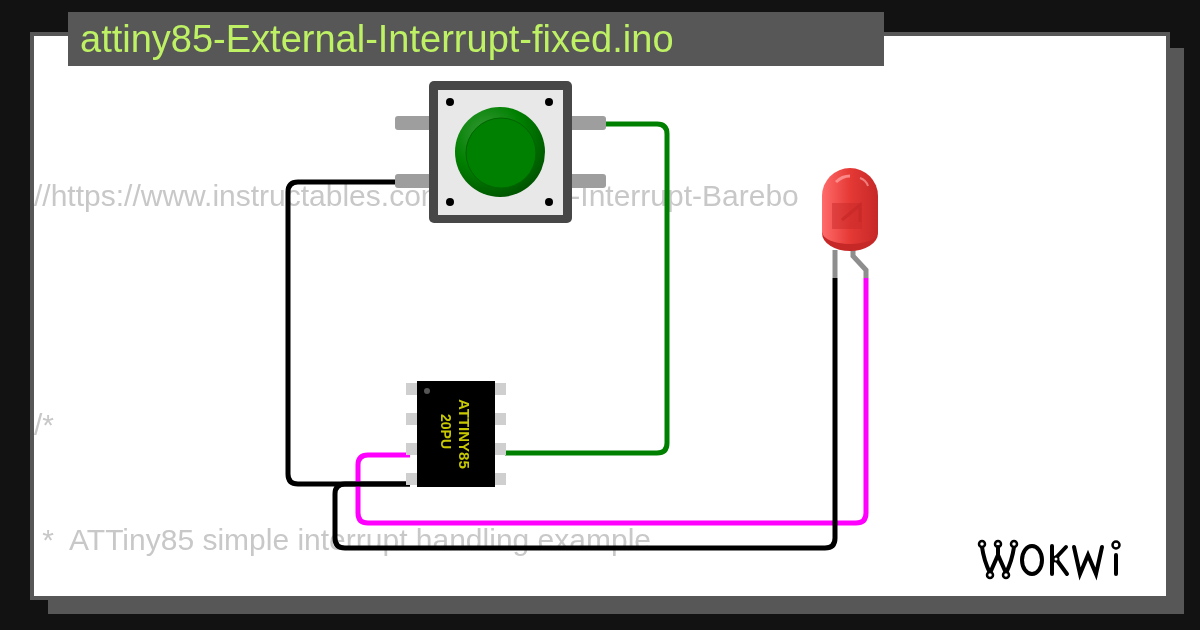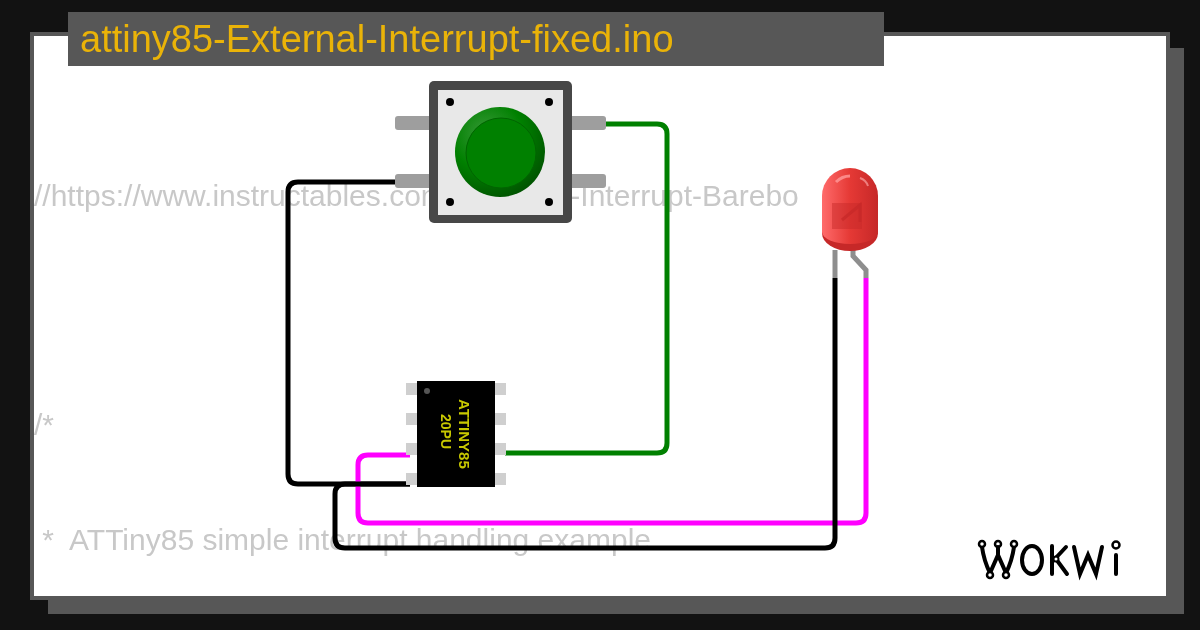--- a/index.html
+++ b/index.html
@@ -12,21 +12,21 @@
       position: absolute; left: 48px; top: 48px; width: 1136px; height: 566px;
       background: #575757;
     }
     .card {
       position: absolute; left: 30px; top: 32px; width: 1132px; height: 560px;
       background: #ffffff; border: 4px solid #575757;
       overflow: hidden;
     }
     .title-bar {
       position: absolute; left: 68px; top: 12px; height: 54px; width: 816px;
-      background: #575757; color: #eab308;
+      background: #575757; color: #bef264;
       font-size: 38px; line-height: 54px;
       padding-left: 12px; box-sizing: border-box;
       white-space: nowrap; z-index: 5;
     }
     .code {
       position: absolute; left: 34px; top: 100px;
       font-size: 30px; line-height: 38.3px; color: #c8c8c8;
       white-space: pre; margin: 0;
       font-family: "Liberation Sans", sans-serif;
     }

